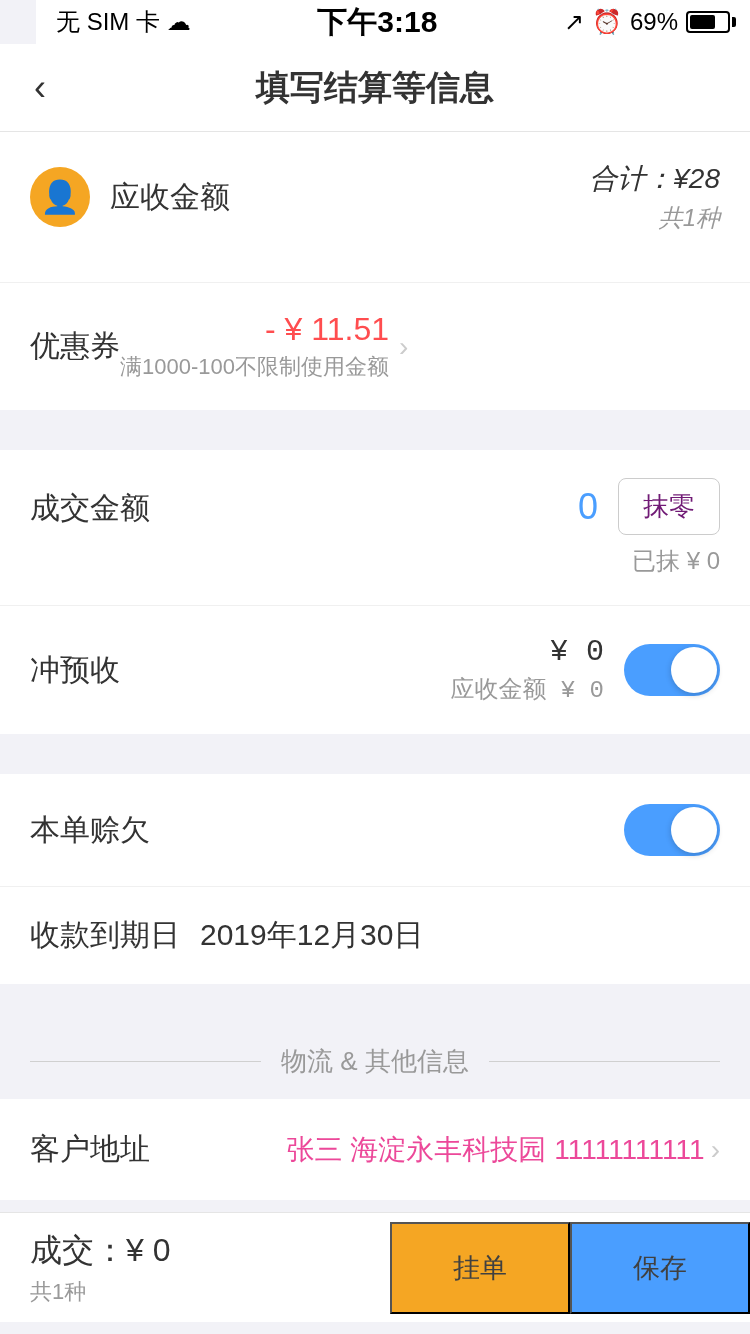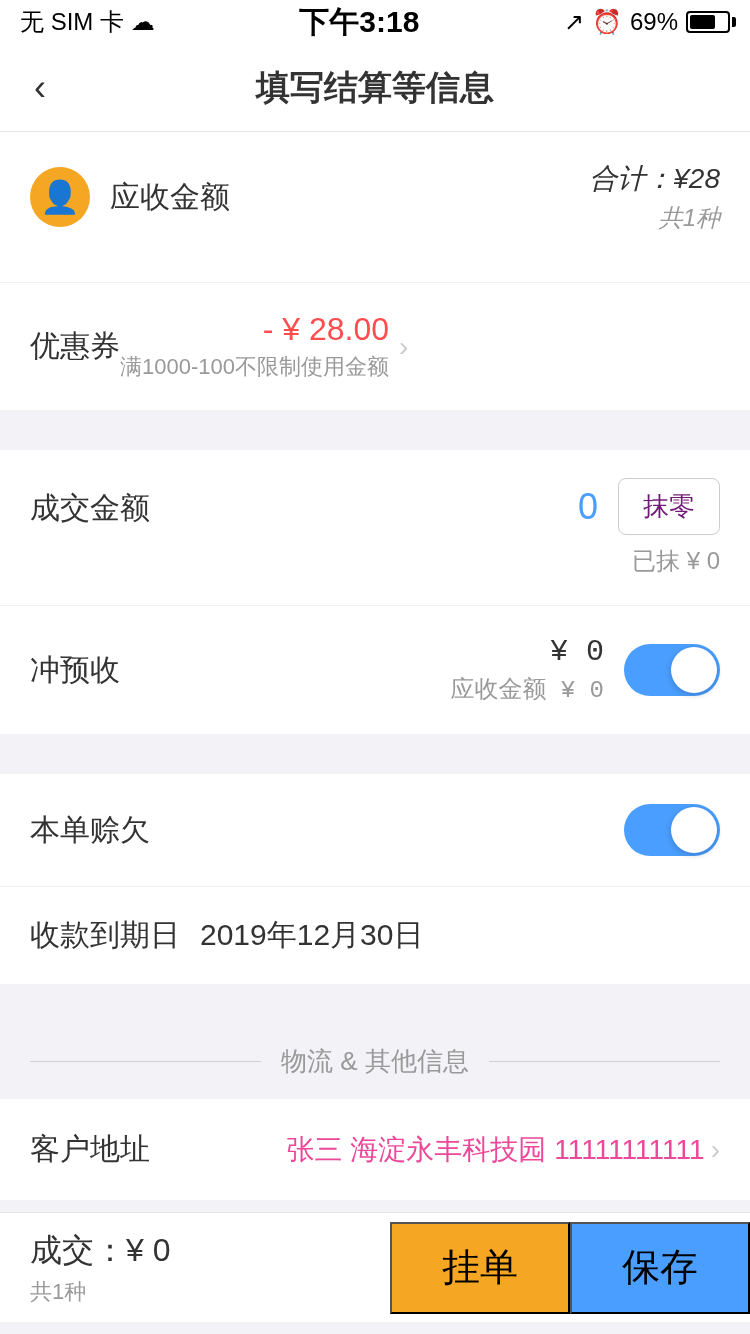--- a/index.html
+++ b/index.html
@@ -19,20 +19,21 @@
     .status-bar {
       height: 44px;
       background: #fff;
       display: flex;
       align-items: center;
       justify-content: space-between;
       padding: 0 20px;
       font-size: 24px;
       font-weight: 500;
       color: #000;
+      margin-left: 36px;
     }
     .status-left { display: flex; align-items: center; gap: 10px; }
     .status-center { font-size: 30px; font-weight: 600; }
     .status-right { display: flex; align-items: center; gap: 8px; font-size: 24px; }
     .battery-icon {
       width: 44px; height: 22px; border: 2px solid #000; border-radius: 4px; position: relative; display: inline-flex; align-items: center; padding: 2px;
     }
     .battery-icon::after {
       content: ''; position: absolute; right: -8px; top: 50%; transform: translateY(-50%); width: 4px; height: 10px; background: #000; border-radius: 0 2px 2px 0;
     }
@@ -232,22 +233,22 @@
     }
     .bottom-transaction { font-size: 26px; color: #666; }
     .bottom-transaction span { font-size: 32px; color: #333; font-weight: 500; }
     .bottom-count { font-size: 22px; color: #999; margin-top: 4px; }
     .bottom-btn {
       height: 92px;
       width: 180px;
       display: flex;
       align-items: center;
       justify-content: center;
-      font-size: 38px;
-      color: #000000;
+      font-size: 27px;
+      color: #404040;
       font-weight: 500;
       cursor: pointer;
     }
     .btn-hold { background: #f5a623; }
     .btn-save { background: #4a9eff; }
 
     
     .empty-area {
       background: #f2f2f7;
       height: 200px;
@@ -287,21 +288,21 @@
     <div class="customer-right">
       <div class="total-label">合计：¥28</div>
       <div class="total-count">共1种</div>
     </div>
   </div>
 
   <div class="coupon-row">
     <span class="coupon-label">优惠券</span>
     <div class="coupon-right">
       <div class="coupon-right-inner">
-        <div class="coupon-discount">- ¥ 28.00</div>
+        <div class="coupon-discount">- ¥ 11.51</div>
         <div class="coupon-desc">满1000-100不限制使用金额</div>
       </div>
       <span class="chevron">›</span>
     </div>
   </div>
 </div>
 
 <div class="section-divider"></div>
 
 <div class="section">

